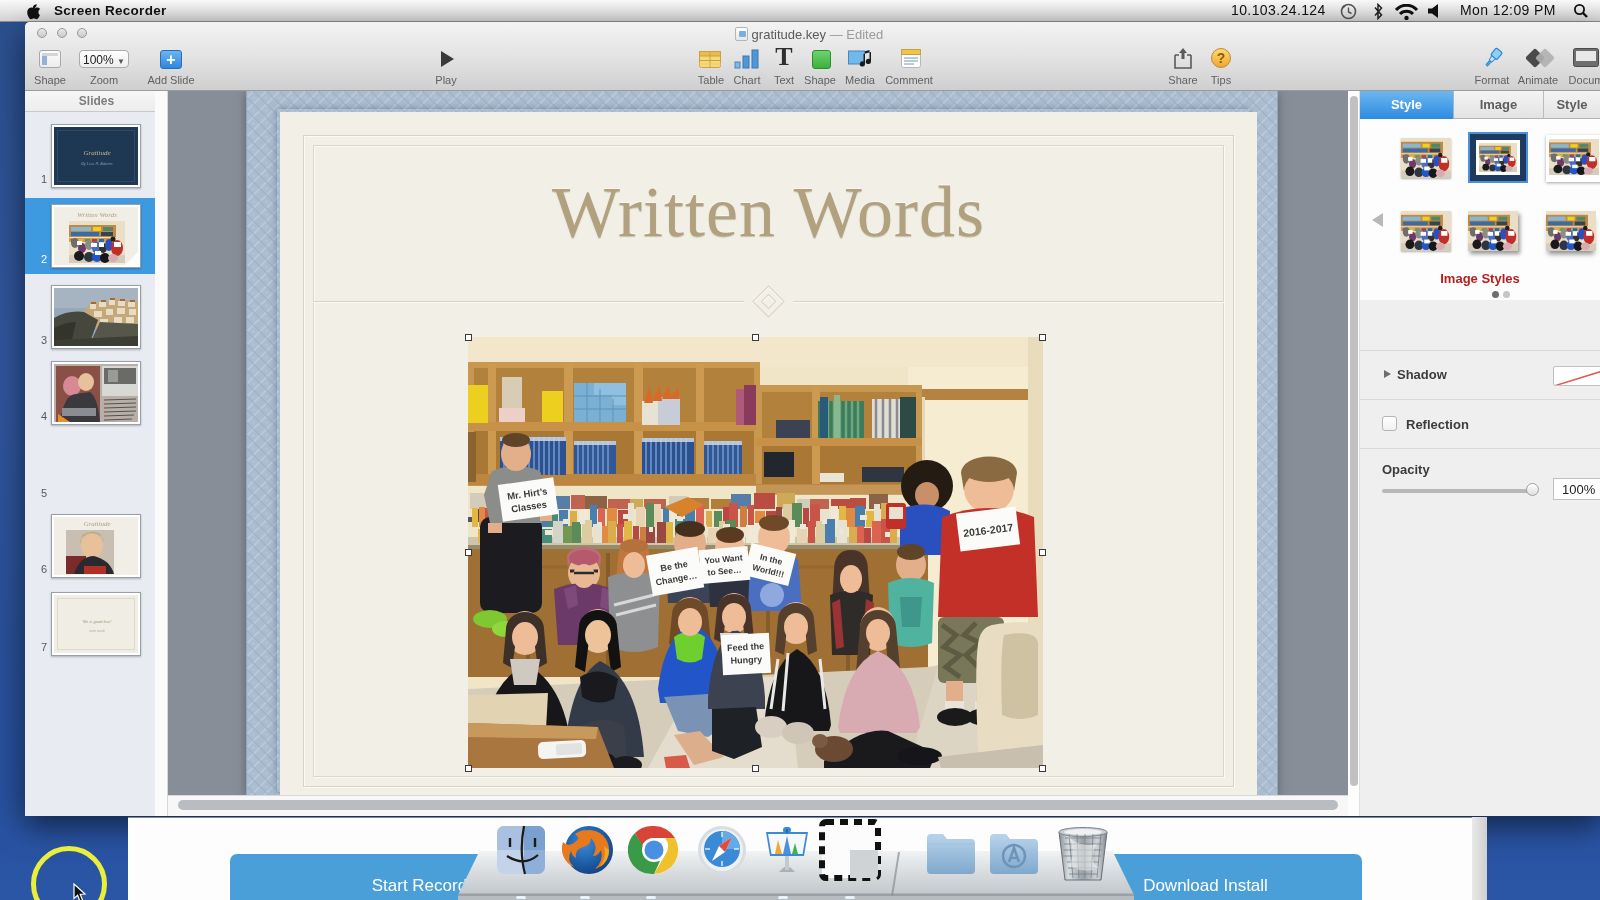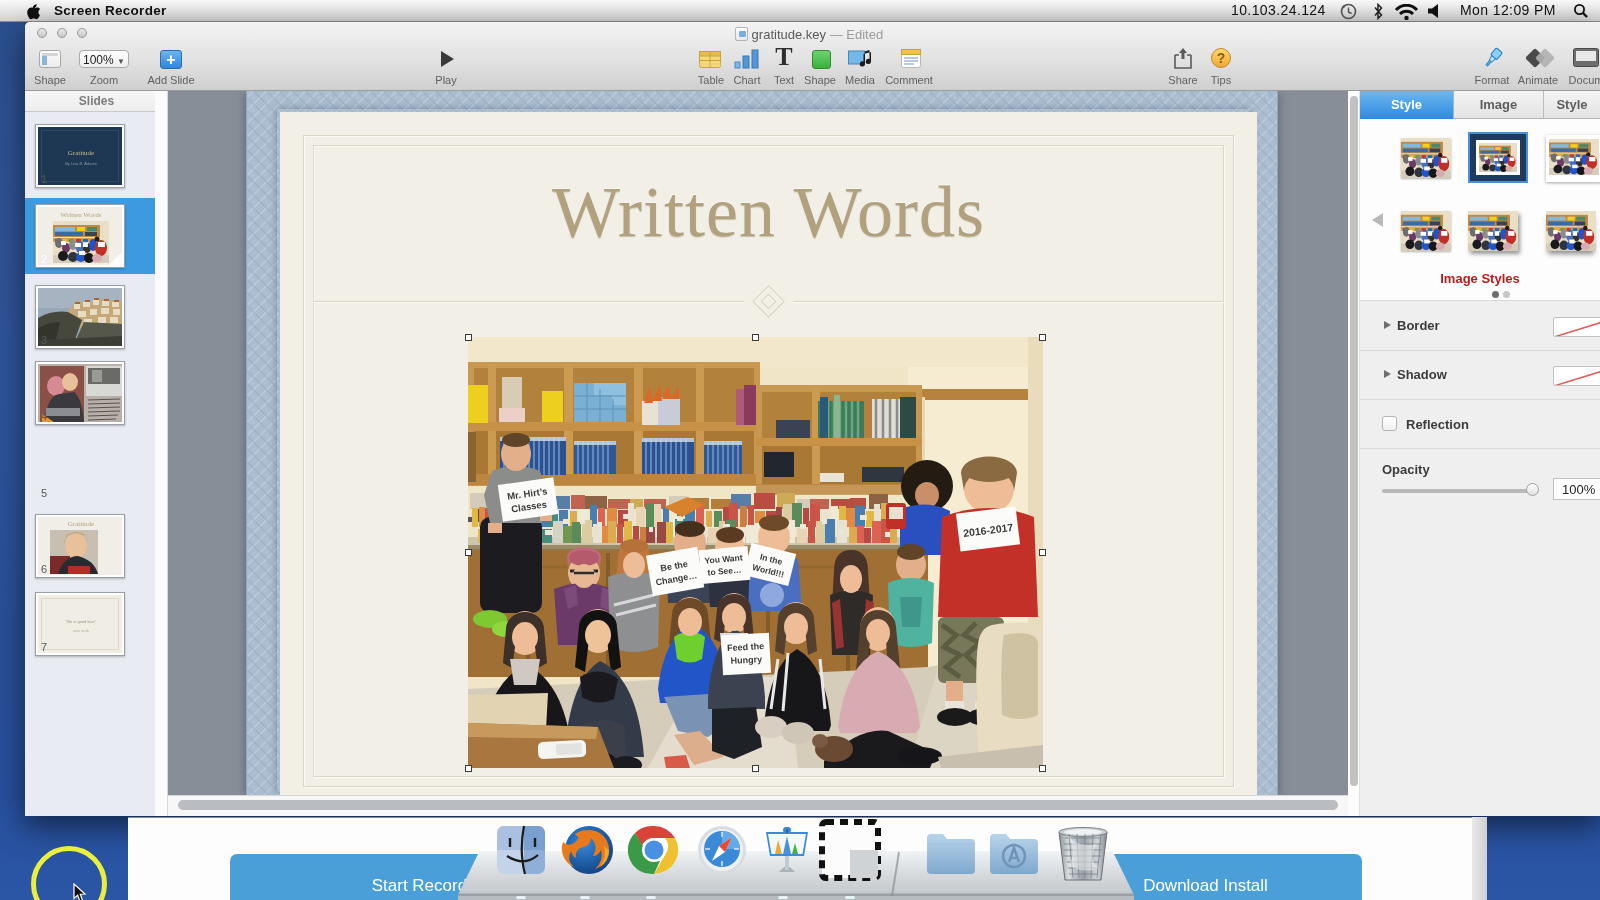--- a/index.html
+++ b/index.html
@@ -38,22 +38,22 @@
 #slideshead { position:absolute; left:0; top:0; width:143px; height:21px;
   background:linear-gradient(#f6f6f6,#ededed); border-bottom:1px solid #c8c8c8;
   font-size:12px; font-weight:bold; color:#7d7d7d; text-align:center; line-height:20px; }
 #panelstrip { position:absolute; left:130px; top:0; width:13px; height:725px; background:#fbfbfb; border-right:1px solid #d8d8d8; }
 #canvas { position:absolute; left:143px; top:0; width:1180px; height:725px; background:#878e97; overflow:hidden; }
 #vstrip { position:absolute; left:1323px; top:0; width:12px; height:725px; background:#fdfdfd; border-right:1px solid #e0e0e0; }
 #vthumb { position:absolute; left:1325px; top:5px; width:8px; height:690px; background:#c1c1c1; border-radius:4px; }
 #inspector { position:absolute; left:1335px; top:0; width:240px; height:725px; background:#efefef; }
 
 
-.sthumb { position:absolute; left:10px; width:90px; height:64px; background:#fff;
-  border:1px solid #9aa0a8; box-shadow:0 1px 2px rgba(0,0,0,.25); }
+.sthumb { position:absolute; left:26px; width:90px; height:64px; background:#fff;
+  border:1px solid #9aa0a8; box-shadow:0 1px 2px rgba(0,0,0,.25);font-style:italic; }
 .sthumb .inner { position:absolute; left:2px; top:2px; right:2px; bottom:2px; overflow:hidden; }
 .snum { position:absolute; font-size:11px; color:#55585c; width:20px; text-align:right; }
 
 
 #itabs { position:absolute; left:0; top:0; width:240px; height:28px;
   background:linear-gradient(#f4f4f4,#e3e3e3); border-bottom:1px solid #b2b2b2; }
 .itab { position:absolute; top:0; height:28px; font-size:13px; font-weight:bold; color:#5e5e5e;
   text-align:center; line-height:27px; }
 #itab-style { left:0; width:94px; background:linear-gradient(#6cb7f0,#2e8ae0); color:#fff; border-right:1px solid #9fb7c9;}
 #itab-image { left:94px; width:90px; border-right:1px solid #bcbcbc; }
@@ -981,29 +981,20 @@
 <rect x="30" y="22" width="5" height="4" fill="#fff"></rect>
 <rect x="45" y="21" width="7" height="5" fill="#fff"></rect>
 <rect x="26" y="30" width="6" height="4" fill="#fff"></rect>
 <circle cx="44" cy="18" r="2.5" fill="#241b12"></circle>
 </svg></div>
             <div class="abs" style="left:12px;top:94px;width:0;height:0;border-right:11px solid #b8b8b8;border-top:7px solid transparent;border-bottom:7px solid transparent;"></div>
           </div>
       <div id="ilabel">Image Styles</div>
       <div class="abs" style="left:132px;top:200px;width:7px;height:7px;border-radius:50%;background:#6e6e6e"></div>
       <div class="abs" style="left:143px;top:200px;width:7px;height:7px;border-radius:50%;background:#c6c6c6"></div>
-      <div class="isec" style="top:209px;height:50px">
-        <div class="itri" style="top:20px"></div>
-        <div class="iseclabel" style="top:17px">Border</div>
-        <div class="iswatch" style="top:16px">
-              <svg width="55" height="20">
-                <line x1="0" y1="19" x2="55" y2="2" stroke="#e05a5a" stroke-width="1.5"></line>
-              </svg>
-            </div>
-      </div>
       <div class="isec" style="top:259px;height:49px">
         <div class="itri" style="top:19px"></div>
         <div class="iseclabel" style="top:16px">Shadow</div>
         <div class="iswatch" style="top:15px">
               <svg width="55" height="20">
                 <line x1="0" y1="19" x2="55" y2="2" stroke="#e05a5a" stroke-width="1.5"></line>
               </svg>
             </div>
       </div>
       <div class="isec" style="top:308px;height:49px">

